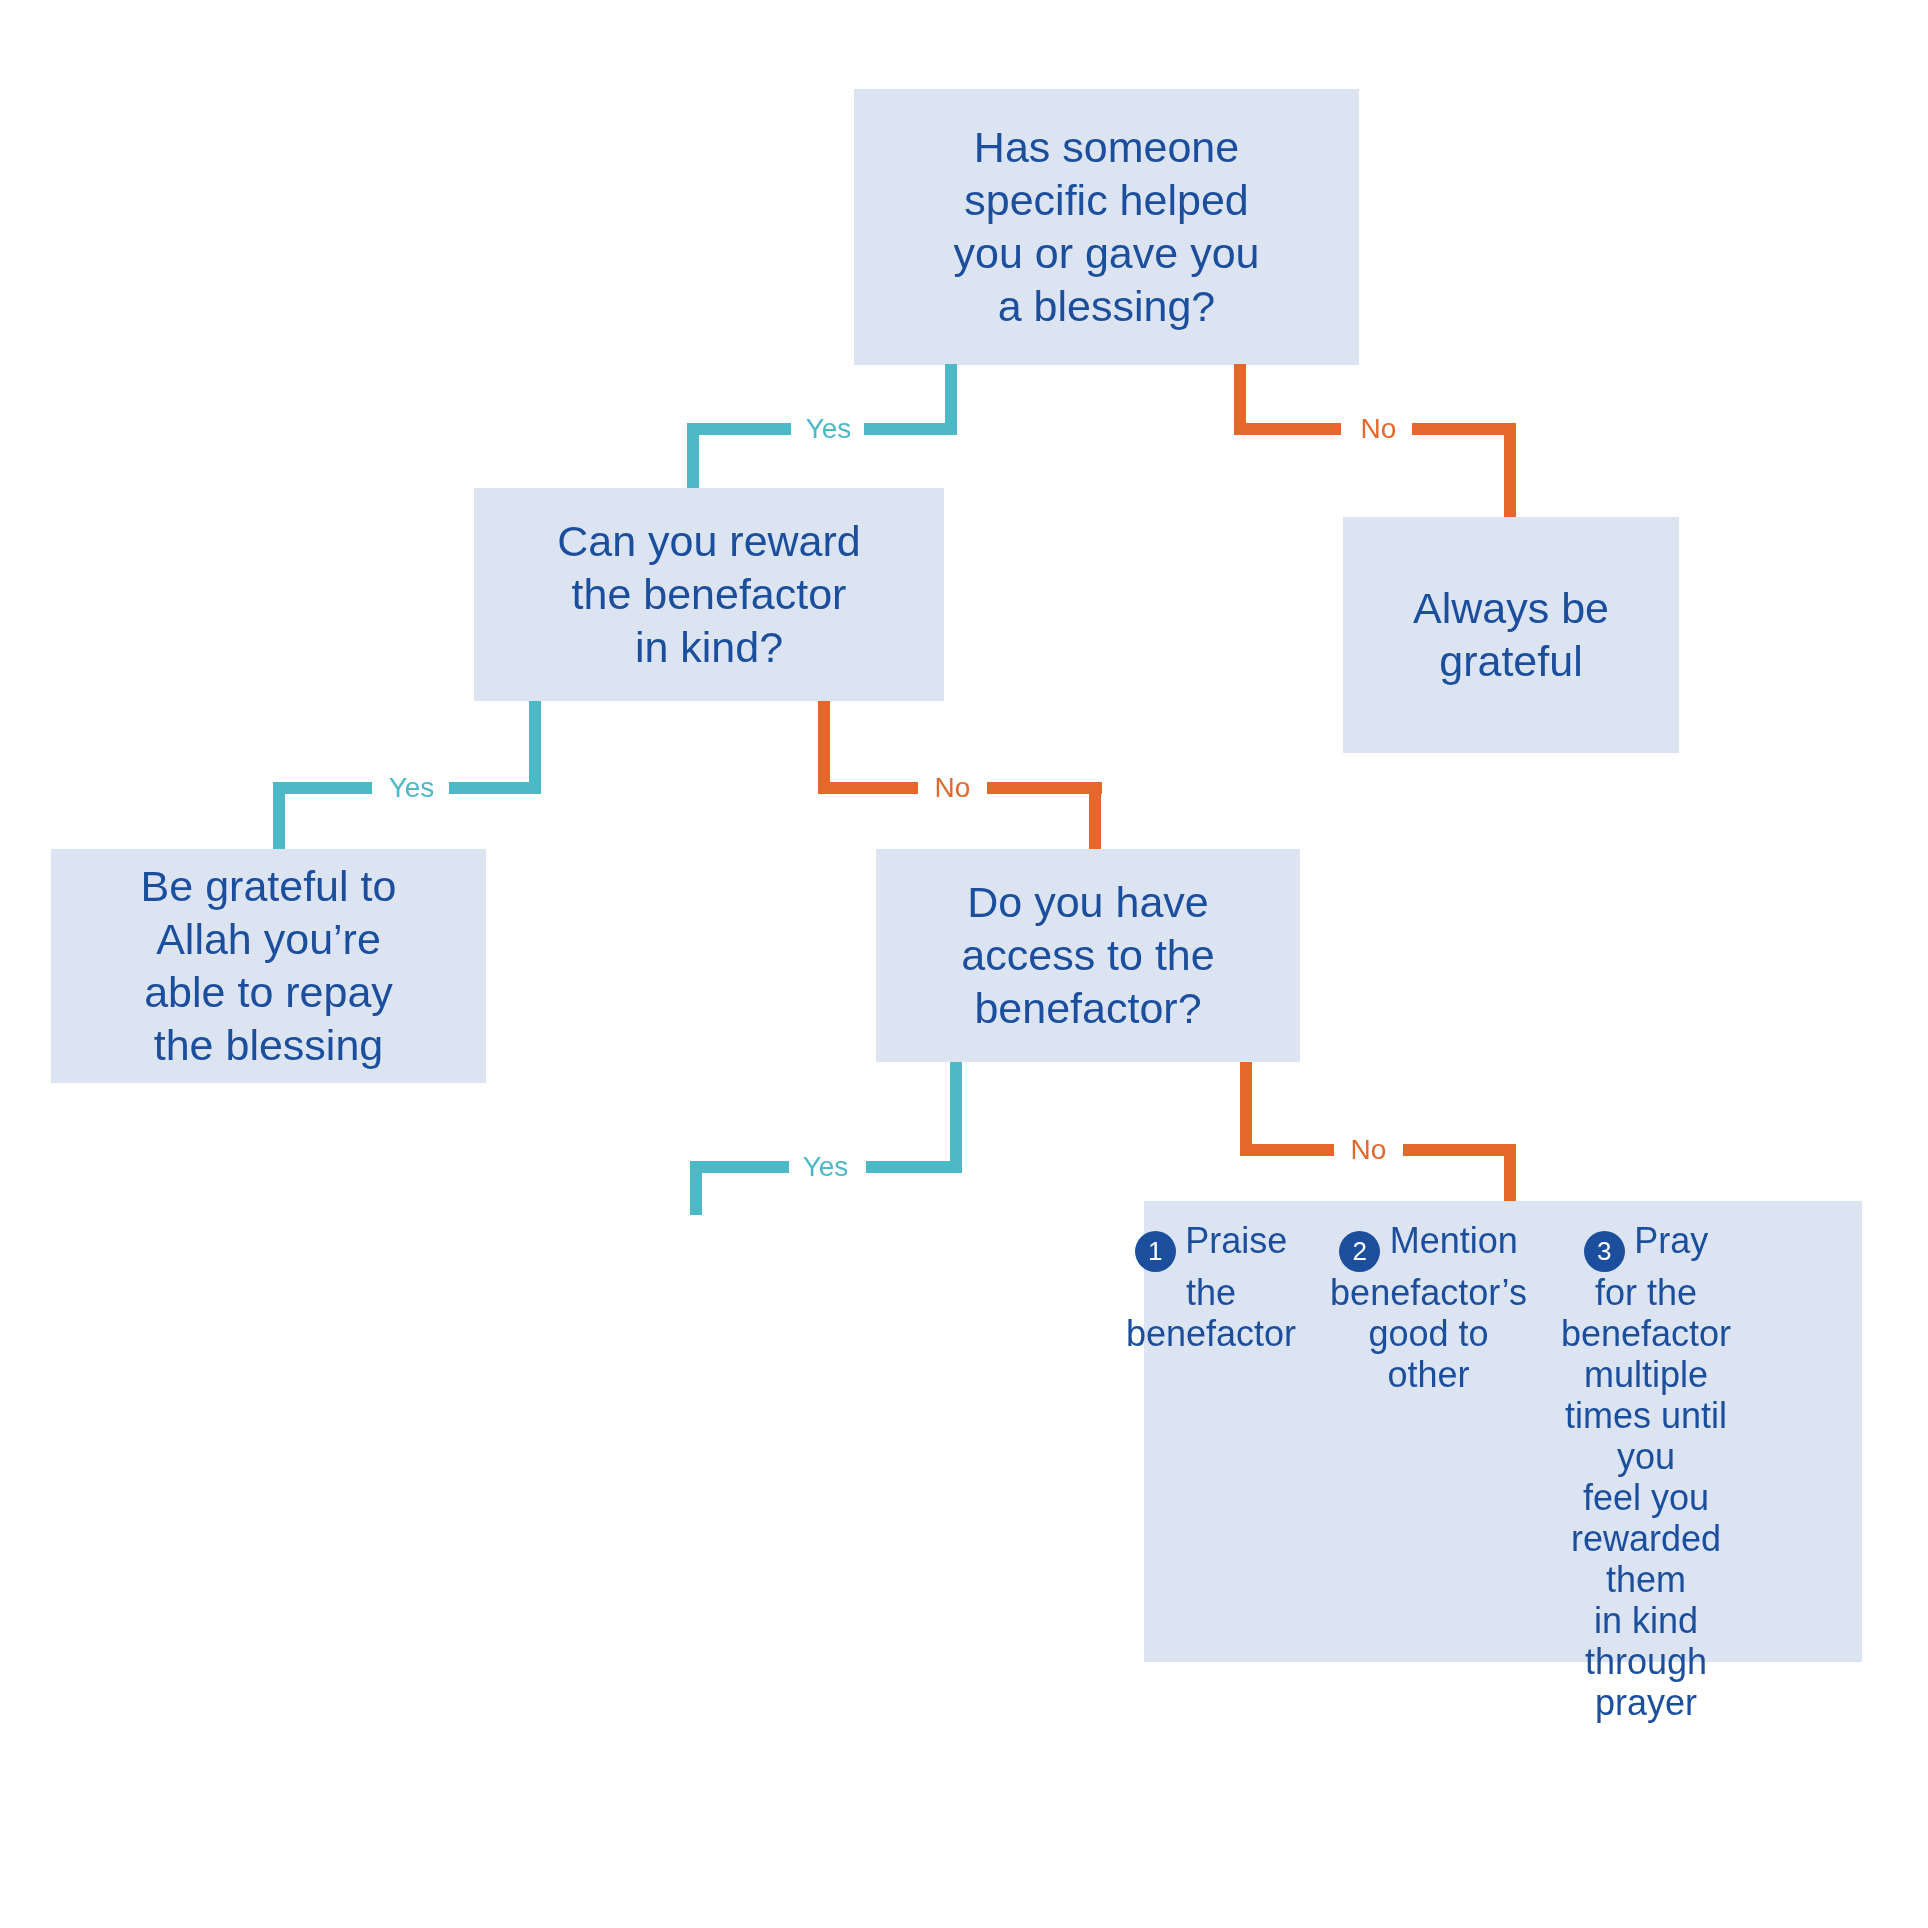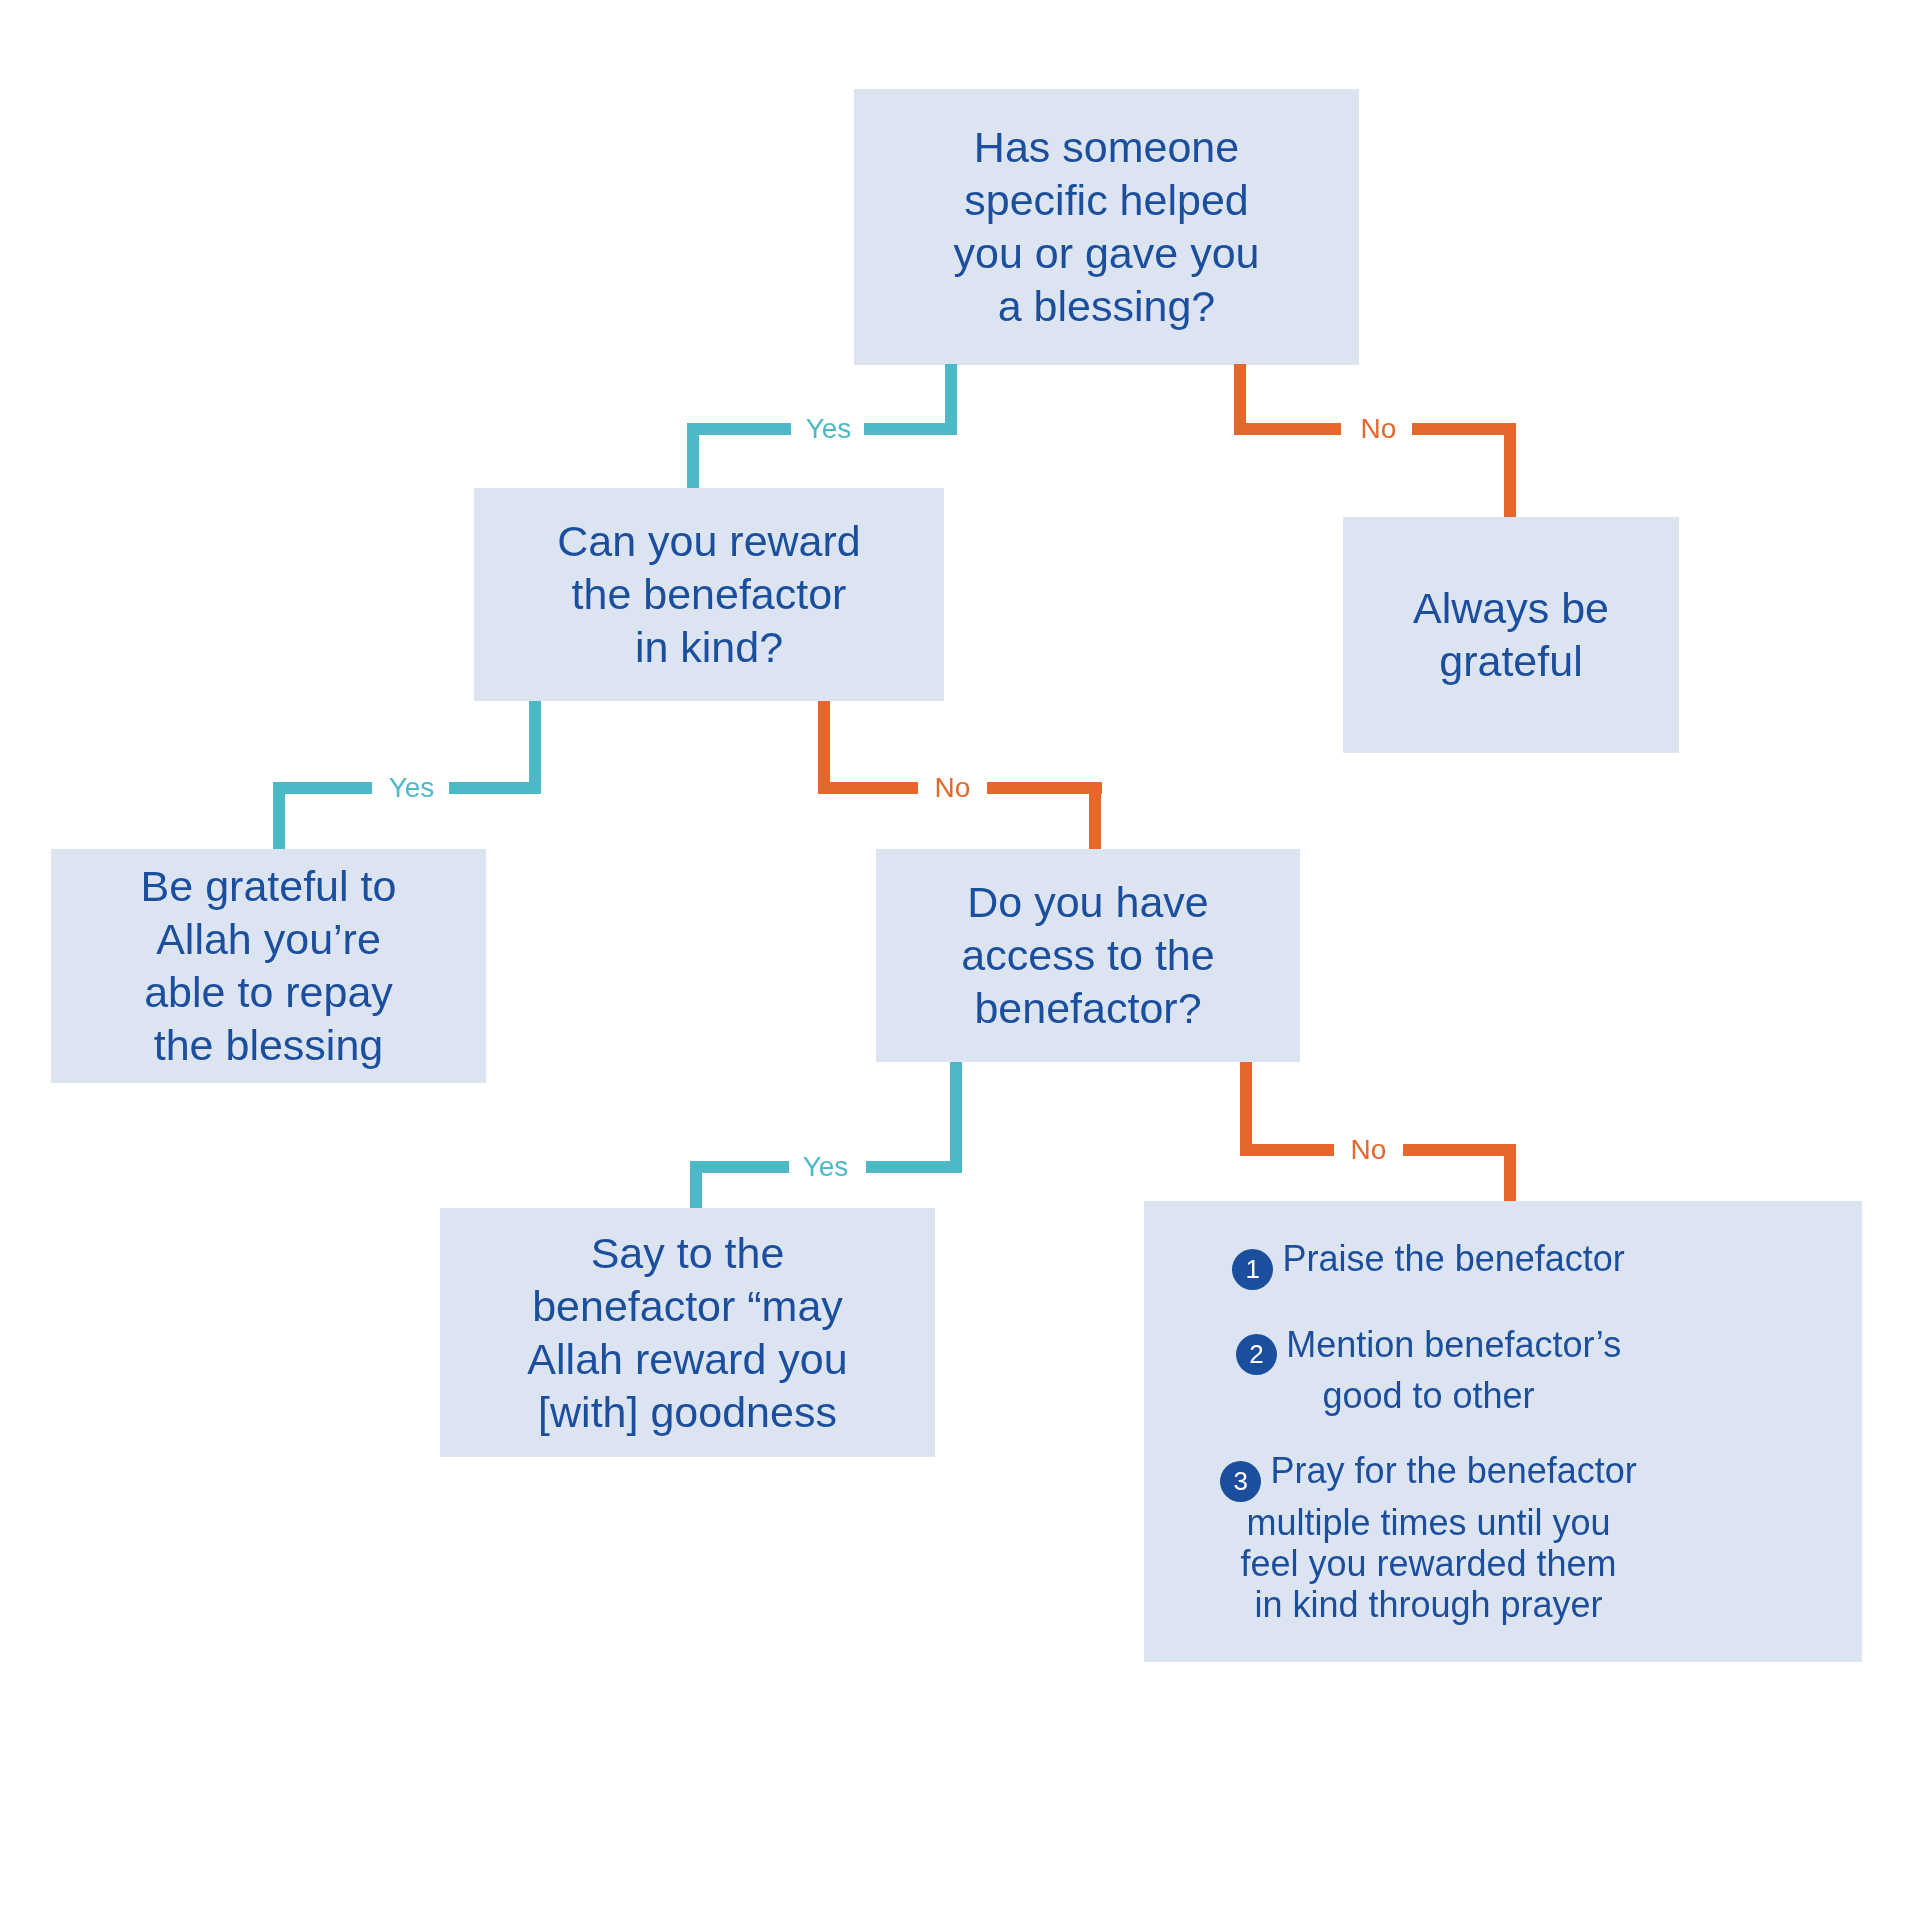--- a/index.html
+++ b/index.html
@@ -19,21 +19,21 @@
     text-align:center;font-size:43px;line-height:53px;white-space:pre-line;
   }
   .seg{position:absolute;}
   .seg.teal{background:var(--teal);}
   .seg.orange{background:var(--orange);}
   .lbl{position:absolute;font-size:28px;line-height:45px;text-align:center;}
   .lbl.teal{color:var(--teal);}
   .lbl.orange{color:var(--orange);}
   .steps{
     position:absolute;background:var(--fill);color:var(--blue);
-    display:flex;flex-direction:column;justify-content:center;gap:34px;
+    display:flex;flex-direction:row;justify-content:center;gap:34px;
     box-sizing:border-box;padding:19px 169px 19px 20px;
   }
   .step{text-align:center;font-size:36px;line-height:41px;}
   .step .txt{white-space:pre-line;}
   .num{
     display:inline-block;width:41px;height:41px;border-radius:50%;
     background:var(--blue);color:#ffffff;font-size:26px;line-height:41px;
     text-align:center;vertical-align:-6.6px;margin-right:9.4px;
   }
 </style>
@@ -100,26 +100,20 @@
   <div class="lbl teal" style="left:783px;top:1144px;width:85px;">Yes</div>
   <div class="seg teal" style="left:690px;top:1161px;width:99px;height:12.2px;"></div>
   <div class="seg teal" style="left:690px;top:1161px;width:12.2px;height:54px;"></div>
 
   <div class="seg orange" style="left:1240px;top:1062px;width:12.2px;height:94px;"></div>
   <div class="seg orange" style="left:1240px;top:1144px;width:94px;height:12.2px;"></div>
   <div class="lbl orange" style="left:1331px;top:1127px;width:75px;">No</div>
   <div class="seg orange" style="left:1403px;top:1144px;width:113px;height:12.2px;"></div>
   <div class="seg orange" style="left:1504px;top:1144px;width:12.2px;height:63px;"></div>
 
-  <div class="box" style="left:440px;top:1208px;width:495px;height:249px;">
-    <span>Say to the
-benefactor “may
-Allah reward you
-[with] goodness</span>
-  </div>
 
   <div class="steps" style="left:1144px;top:1201px;width:718px;height:461px;">
     <div class="step">
       <span class="num">1</span><span class="txt">Praise the benefactor</span>
     </div>
     <div class="step">
       <span class="num">2</span><span class="txt">Mention benefactor’s
 good to other</span>
     </div>
     <div class="step">

